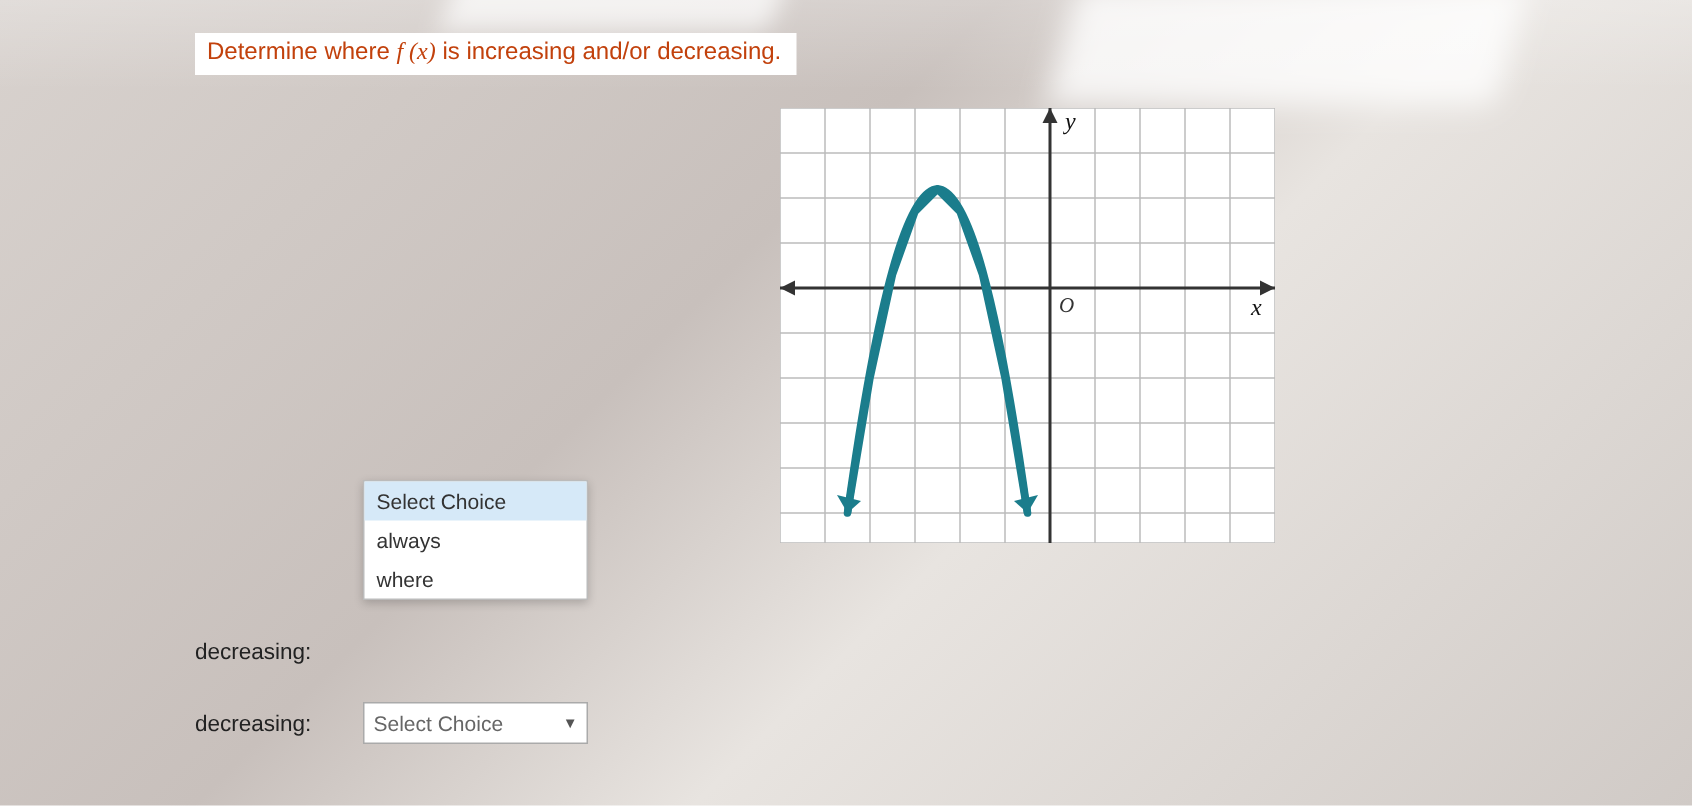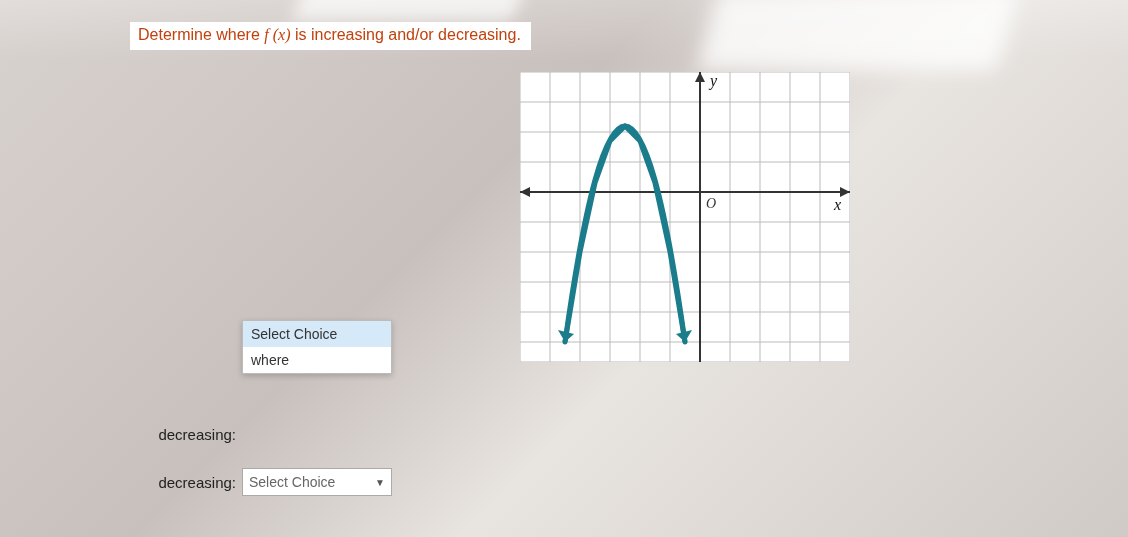--- a/index.html
+++ b/index.html
@@ -39,21 +39,21 @@
       left: 130px;
       width: 270px;
     }
     .row {
       display: flex;
       align-items: center;
       margin-top: 2px;
     }
     .row-label {
       width: 112px;
-      text-align: right;
+      text-align: left;
       padding-right: 6px;
       font-size: 15px;
       color: #222;
     }
     .dropdown-open {
       position: absolute;
       top: -8px;
       left: 112px;
       width: 150px;
       background: #fff;
@@ -146,20 +146,21 @@
   <polyline points="45,270 60,180 75,111 90,69 105,54 120,69 135,111 150,180 165,270" stroke="#1b7d8c" stroke-width="5" fill="none" stroke-linejoin="round" stroke-linecap="round"></polyline>
 
   <polygon points="45,270 38,258 54,262" fill="#1b7d8c"></polygon>
   <polygon points="165,270 156,262 172,258" fill="#1b7d8c"></polygon>
 </svg>
 
 <div class="controls">
 
   <div class="dropdown-open">
     <div class="opt header">Select Choice</div>
+    <div class="opt">always</div>
     <div class="opt">where</div>
   </div>
 
   <div class="spacer-rows"></div>
 
   <div class="row" style="position:absolute; top:96px; left:0; width:100%;">
     <div class="row-label">decreasing:</div>
   </div>
 
   <div class="row" style="position:absolute; top:138px; left:0; width:100%;">

